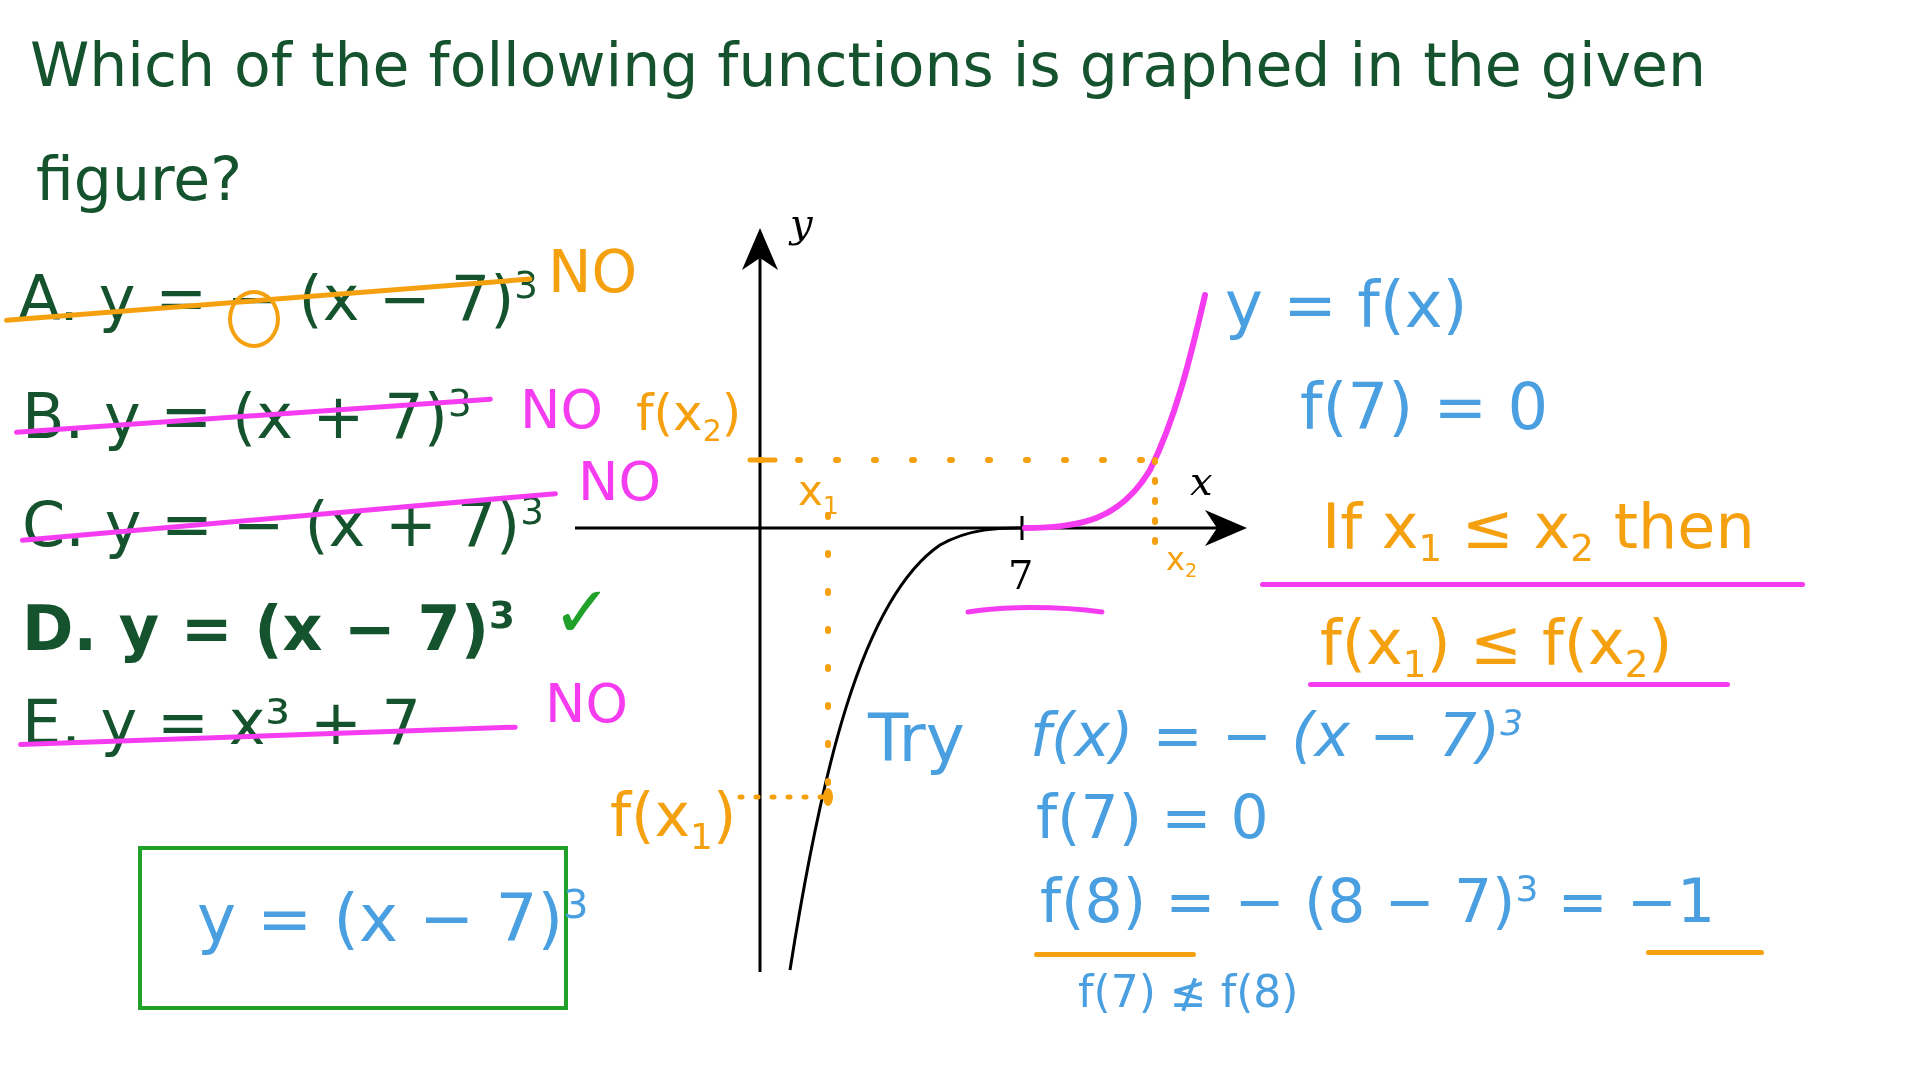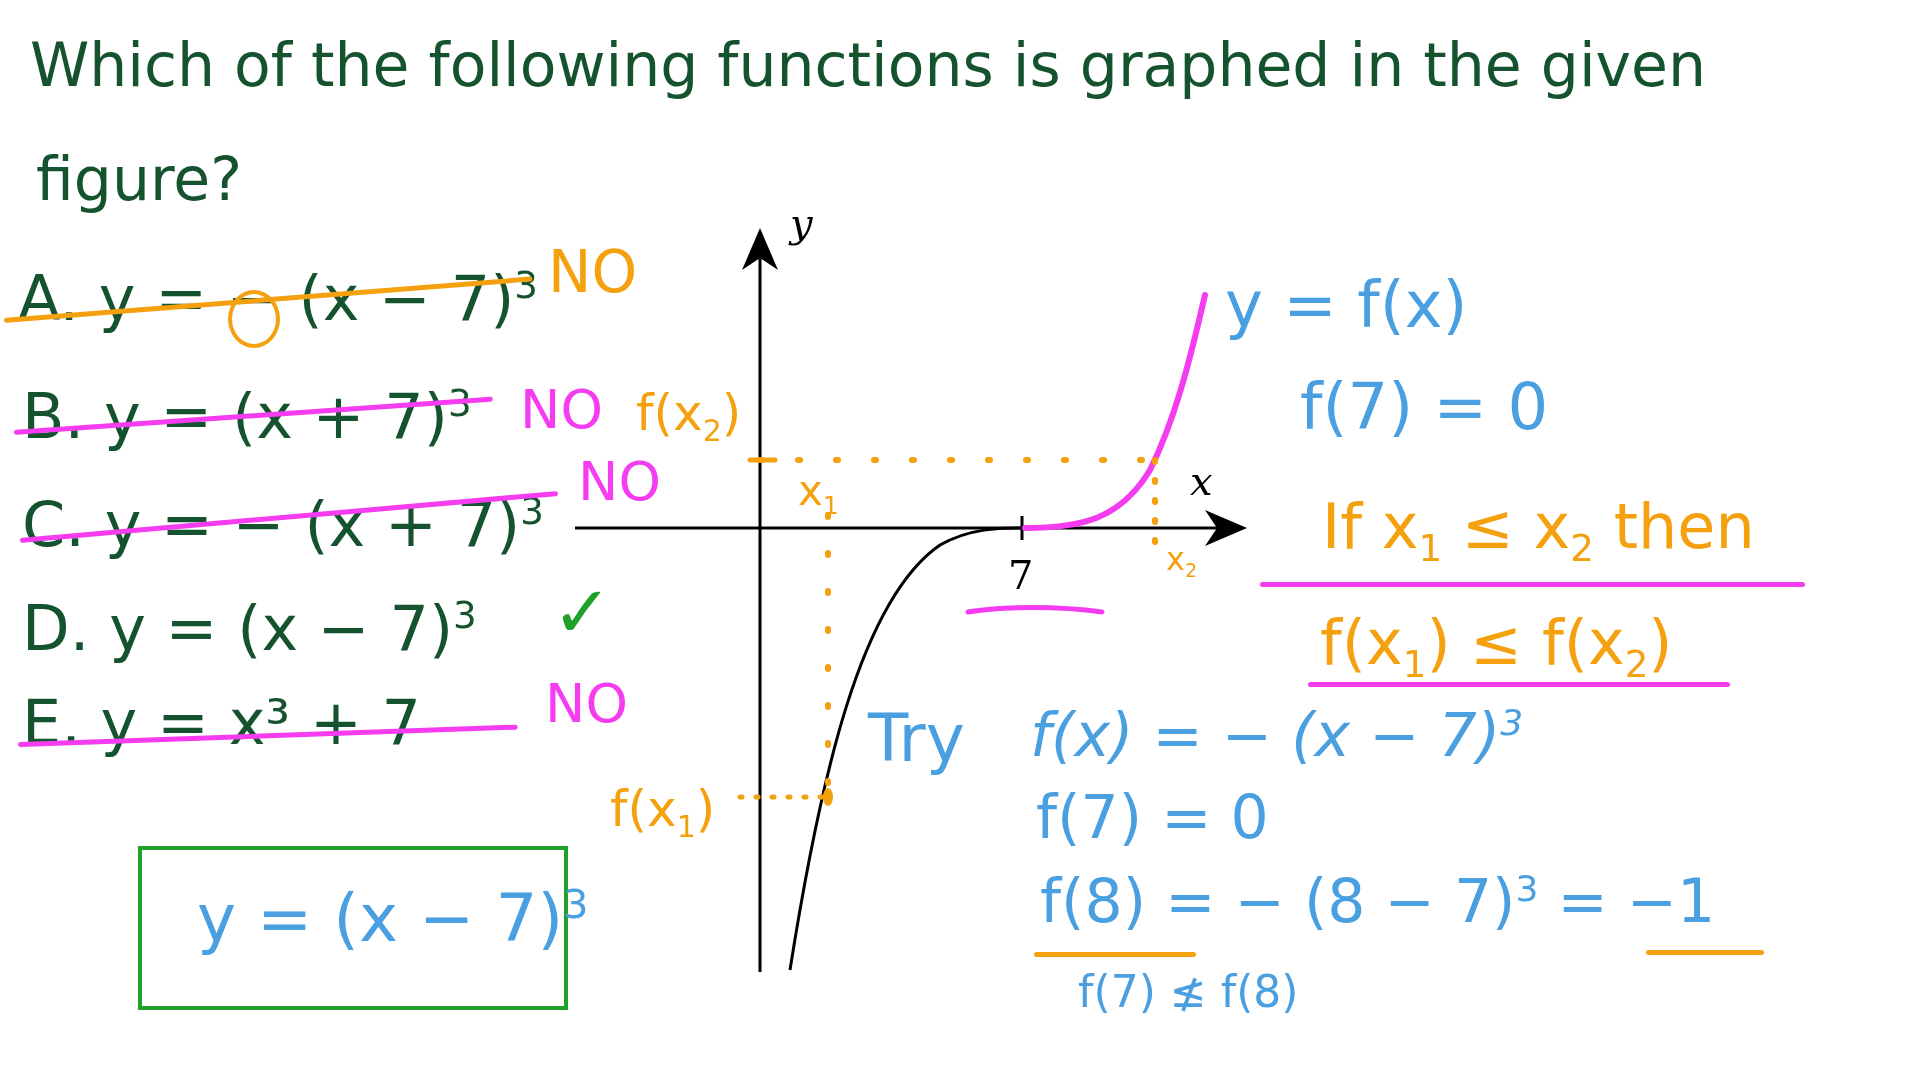--- a/index.html
+++ b/index.html
@@ -47,21 +47,21 @@
 <div>
   <div class="hw dark" style="left:22px; top:488px; font-size:62px;">
     <span>C.</span>
     <span>y = − (x + 7)</span><sup>3</sup>
   </div>
   <div class="strike" style="left:20px; top:538px; width:540px; background:#f53cf0; transform:rotate(-5deg);"></div>
   <div class="hw pink" style="left:578px; top:450px; font-size:54px;">NO</div>
 </div>
 
 <div>
-  <div class="hw dark" style="left:22px; top:592px; font-size:62px;">
+  <div class="hw dark" style="left:22px; top:592px; font-size:62px;font-weight:bold;">
     <span>D.</span>
     <span>y = (x − 7)</span><sup>3</sup>
   </div>
   <div class="hw green" style="left:552px; top:570px; font-size:72px;">✓</div>
 </div>
 
 <div>
   <div class="hw dark" style="left:22px; top:686px; font-size:62px;">
     <span>E.</span>
     <span>y = x³ + 7</span>
@@ -108,21 +108,21 @@
 
 <div class="hw orange" style="left:798px; top:466px; font-size:42px;">
   <span>x</span><sub>1</sub>
 </div>
 <div class="hw orange" style="left:1126px; top:540px; font-size:32px;margin-left:40px;">
   <span>x</span><sub>2</sub>
 </div>
 <div class="hw orange" style="left:636px; top:384px; font-size:50px;">
   <span>f(x</span><sub>2</sub><span>)</span>
 </div>
-<div class="hw orange" style="left:610px; top:780px; font-size:50px;">
+<div class="hw orange" style="left:610px; top:780px; font-size:60px;">
   <span>f(x</span><sub>1</sub><span>)</span>
 </div>
 
 <div class="hw blue" style="left:1225px; top:268px; font-size:64px;">y = f(x)</div>
 <div class="hw blue" style="left:1300px; top:370px; font-size:64px;">f(7) = 0</div>
 
 <div class="hw orange" style="left:1322px; top:490px; font-size:62px;">
   <span>If x</span><sub>1</sub><span> ≤ x</span><sub>2</sub><span> then</span>
 </div>
 <div class="uline" style="left:1260px; top:582px; width:545px; background:#f53cf0;"></div>

